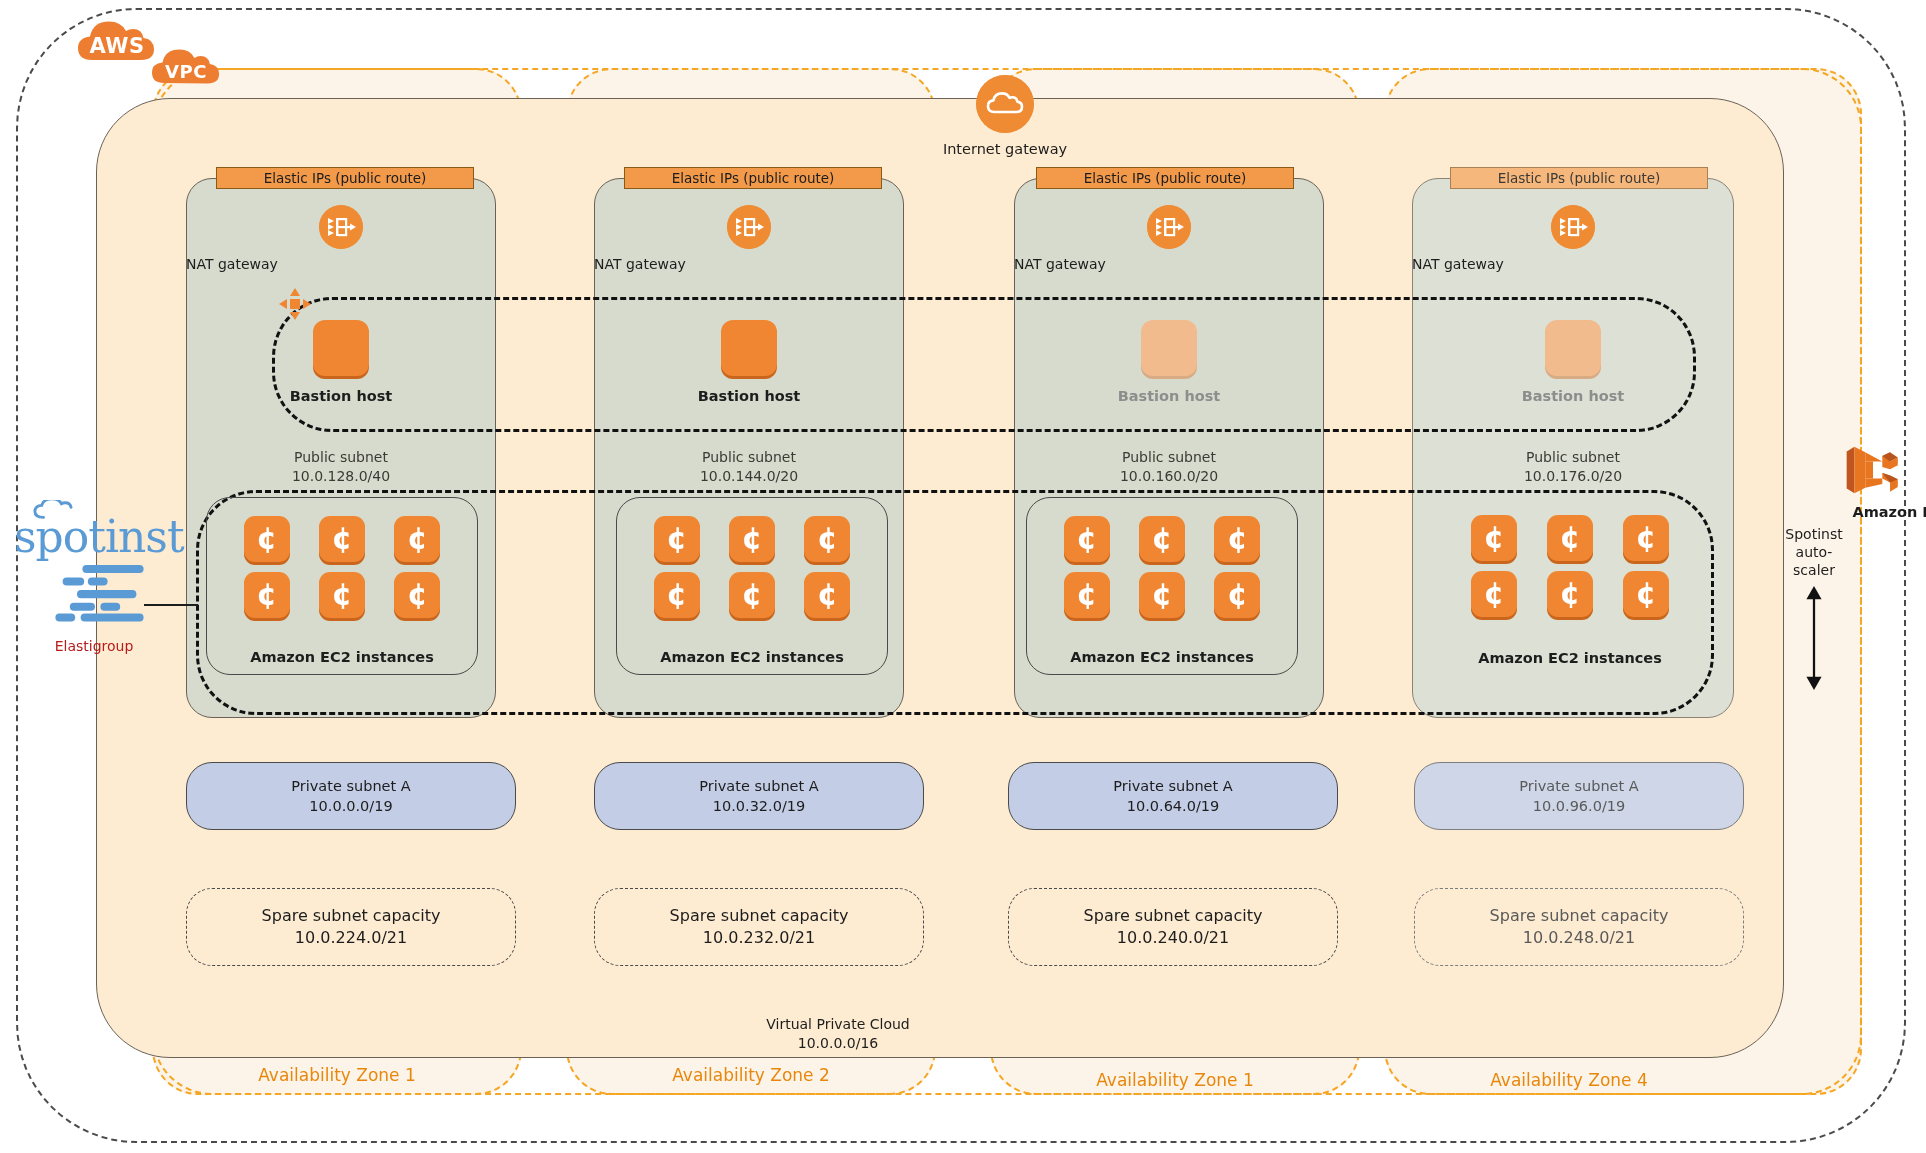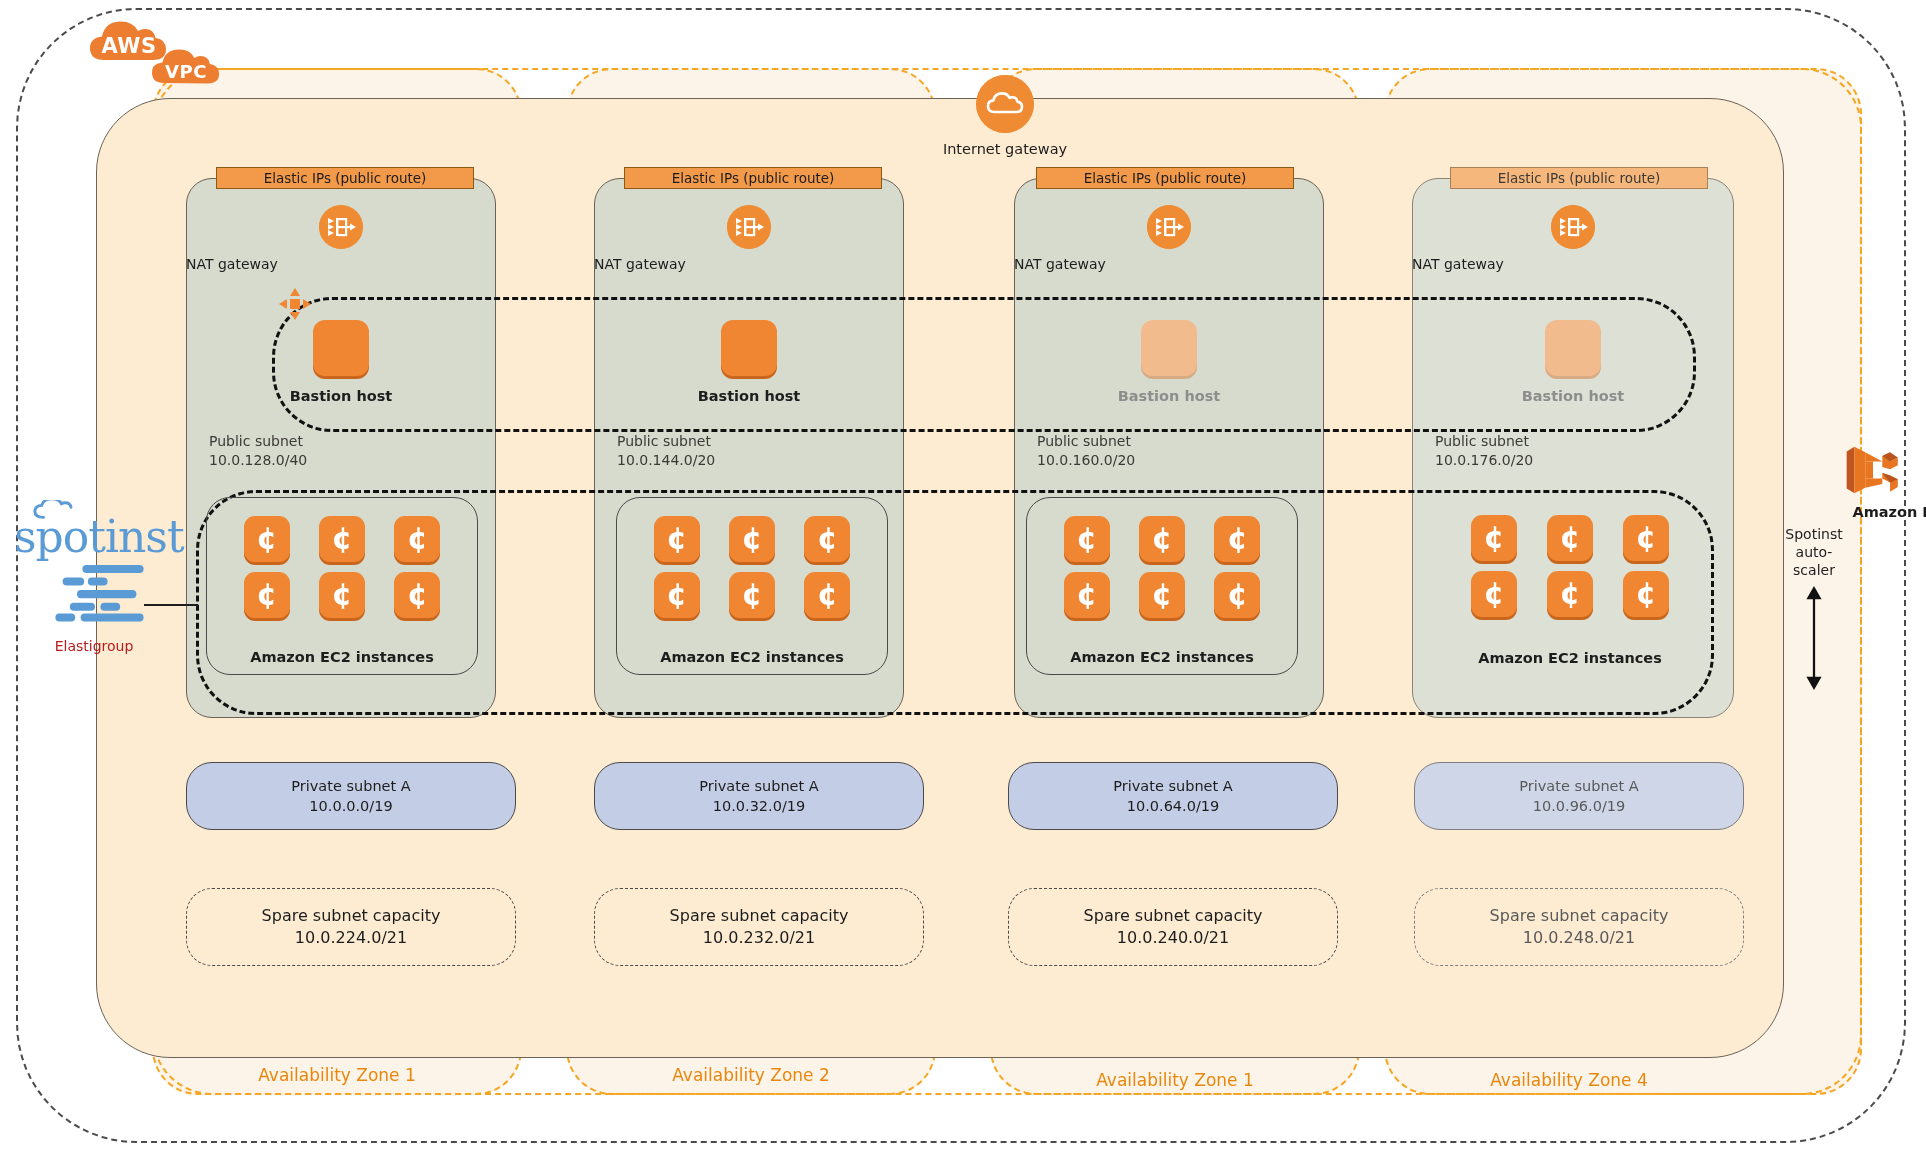--- a/index.html
+++ b/index.html
@@ -63,21 +63,21 @@
   .bastion-sq{
     width:56px;height:56px;border-radius:12px;background:#f08631;
     margin:0 auto;display:block;
     box-shadow:0 3px 0 #c9651c;
   }
   .bastion-sq.faded{background:#f2bb8d;box-shadow:0 3px 0 #d7ab84;}
   .bastion-label{font-size:14.5px;font-weight:bold;color:#1d1d1d;margin-top:12px;}
   .bastion-label.faded{color:#8d8d8d;}
 
   
-  .pubcidr{font-size:14px;color:#3c3a36;line-height:1.35;top:432px;margin-left:23px;}
+  .pubcidr{font-size:14px;color:#3c3a36;text-align:center;line-height:1.35;top:448px;}
 
   
   .ec2-box{
     border:1.5px solid #4a4a4a;border-radius:24px;background:transparent;
     top:497px;height:178px;
   }
   .ec2-grid{
     position:absolute;left:0;right:0;top:18px;
     display:grid;grid-template-columns:repeat(3,1fr);
     row-gap:10px;justify-items:center;padding:0 22px;box-sizing:border-box;
@@ -387,35 +387,39 @@
       <div>10.0.240.0/21</div>
     </div>
   </div>
   <div class="abs spare-subnet faded" style="left:1414px;width:330px;">
     <div>
       <div>Spare subnet capacity</div>
       <div>10.0.248.0/21</div>
     </div>
   </div>
 
+  <div class="abs vpc-foot" style="left:663px;top:1015px;width:350px;">
+    <div>Virtual Private Cloud</div>
+    <div>10.0.0.0/16</div>
+  </div>
 
   <div class="abs az-label" style="left:152px;top:1065px;width:370px;">Availability Zone 1</div>
   <div class="abs az-label" style="left:566px;top:1065px;width:370px;">Availability Zone 2</div>
   <div class="abs az-label" style="left:990px;top:1070px;width:370px;">Availability Zone 1</div>
   <div class="abs az-label" style="left:1384px;top:1070px;width:370px;">Availability Zone 4</div>
 
   <div class="abs" style="left:905px;top:75px;width:200px;">
     <svg class="igw-icon" viewBox="0 0 58 58" style="display:block;margin:0 auto;">
       <circle cx="29" cy="29" r="29" fill="#ef8c33"></circle>
       <path d="M18 37 q-6 0 -6 -6 q0 -5 5.5 -5.6 q1.2 -7 8.5 -7 q5.5 0 7.6 4.6 q1.2 -0.8 2.8 -0.8 q4.2 0 4.9 4.4 q4.7 0.5 4.7 5.1 q0 5.3 -6 5.3 z" fill="none" stroke="#fff" stroke-width="2.6" stroke-linejoin="round"></path>
     </svg>
     <div class="igw-label" style="margin-top:8px;">Internet gateway</div>
   </div>
 
-  <div class="cloudtag" style="left:84px;top:14px;width:90px;height:52px;">
+  <div class="cloudtag" style="left:72px;top:14px;width:90px;height:52px;">
     <svg viewBox="0 0 90 52" style="width:90px;height:52px;display:block;">
       <path d="M20 46 q-14 0 -14 -12 q0 -10 12 -11.5 q3 -15 19 -15 q12 0 17 9.5 q3 -2 7 -2 q9 0 10.5 9 q10 1 10.5 11 q0 11 -13 11 z" fill="#ed7d31"></path>
     </svg>
     <div class="txt" style="font-size:21px;top:58%;">AWS</div>
   </div>
 
   <div class="cloudtag" style="left:146px;top:42px;width:80px;height:46px;">
     <svg viewBox="0 0 80 46" style="width:80px;height:46px;display:block;">
       <path d="M18 41 q-12 0 -12 -10.5 q0 -9 10.5 -10 q2.6 -13 17 -13 q10.5 0 15 8.4 q2.6 -1.8 6 -1.8 q8 0 9.3 8 q8.8 0.9 9.3 9.7 q0 9.7 -11.5 9.7 z" fill="#ed7d31"></path>
     </svg>

